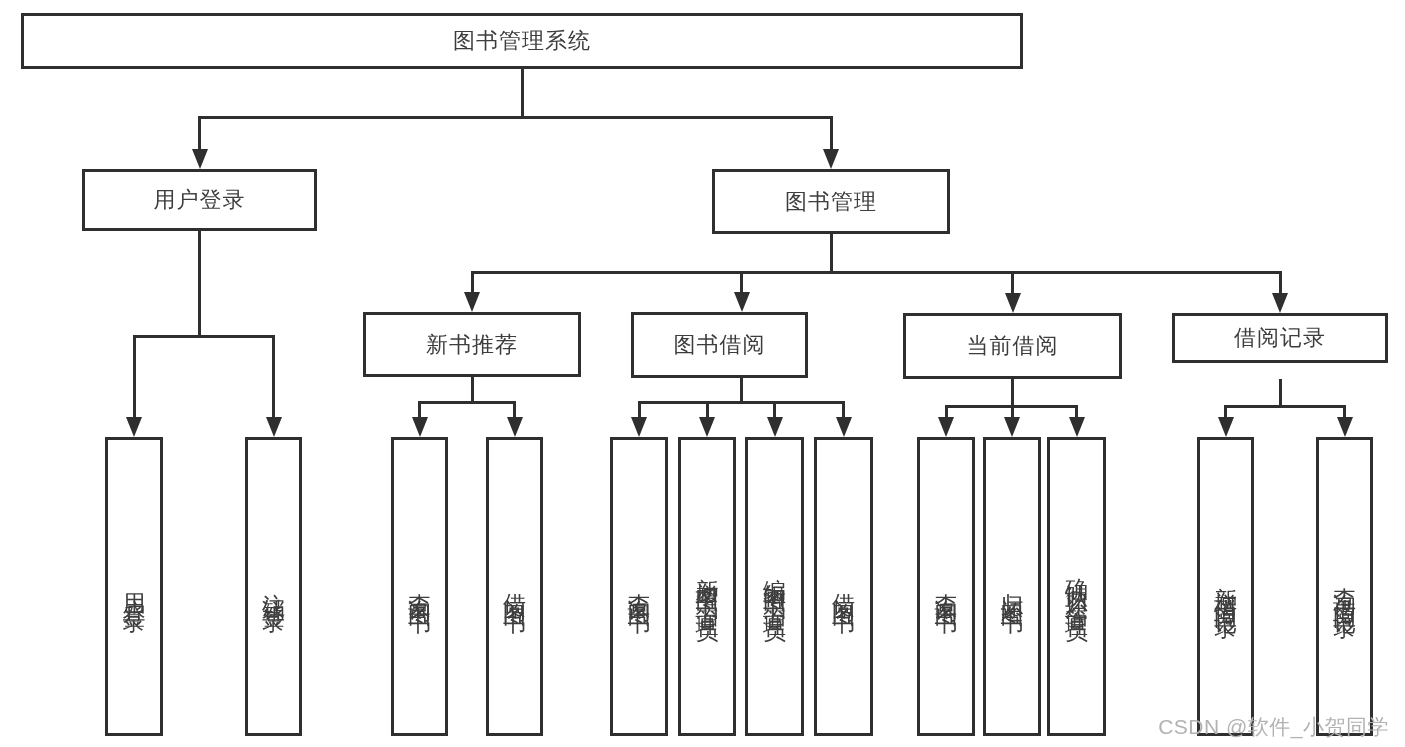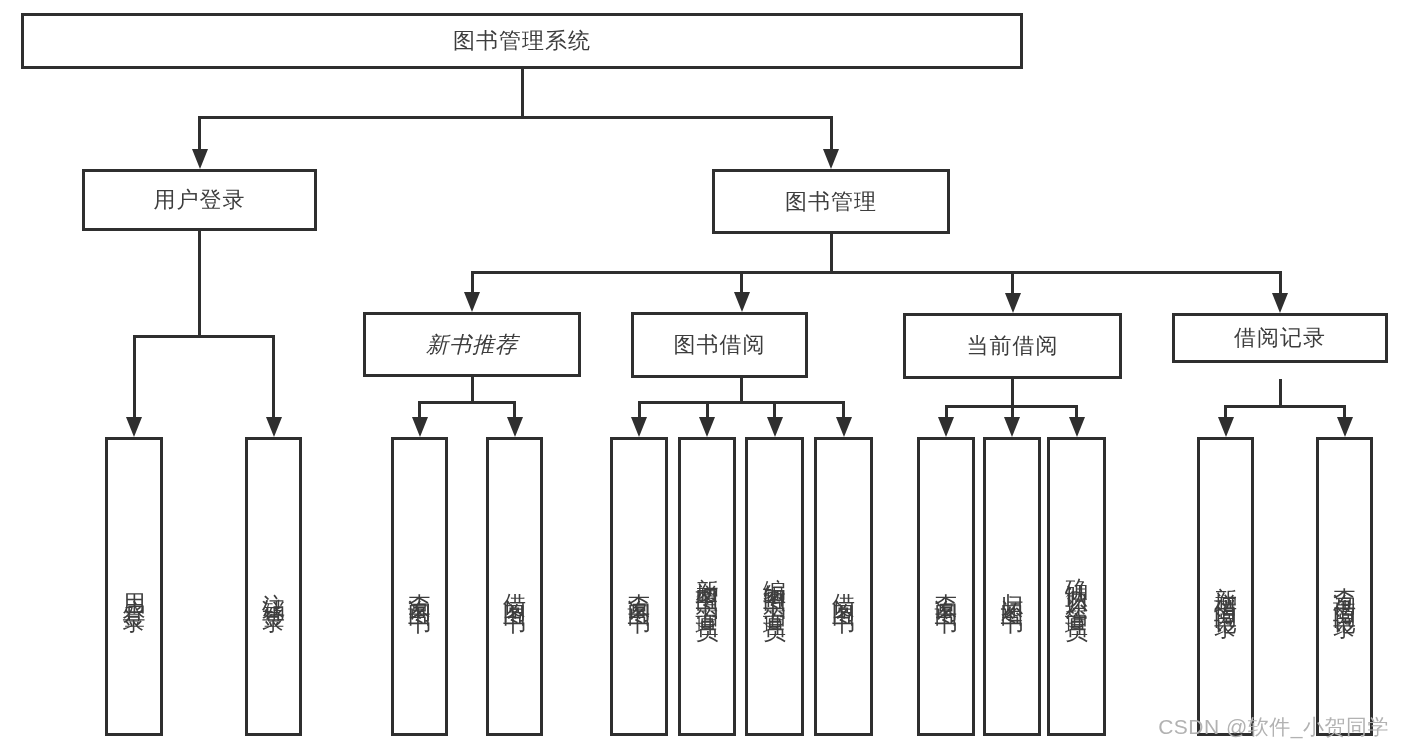--- a/index.html
+++ b/index.html
@@ -125,21 +125,21 @@
   <div id="nodes-layer">
       <div class="node" style="left: 21px; top: 13px; width: 1002px; height: 56px;">
         <span class="label">图书管理系统</span>
       </div>
       <div class="node" style="left: 82px; top: 169px; width: 235px; height: 62px;">
         <span class="label">用户登录</span>
       </div>
       <div class="node" style="left: 712px; top: 169px; width: 238px; height: 65px;">
         <span class="label">图书管理</span>
       </div>
-      <div class="node" style="left: 363px; top: 312px; width: 218px; height: 65px; font-style: italic;">
+      <div class="node" style="left: 363px; top: 312px; width: 218px; height: 65px;">
         <span class="label">新书推荐</span>
       </div>
       <div class="node" style="left: 631px; top: 312px; width: 177px; height: 66px;">
         <span class="label">图书借阅</span>
       </div>
       <div class="node" style="left: 903px; top: 313px; width: 219px; height: 66px; justify-content: center;">
         <span class="label">当前借阅</span>
       </div>
       <div class="node" style="left: 1172px; top: 313px; width: 216px; height: 50px;">
         <span class="label">借阅记录</span>

